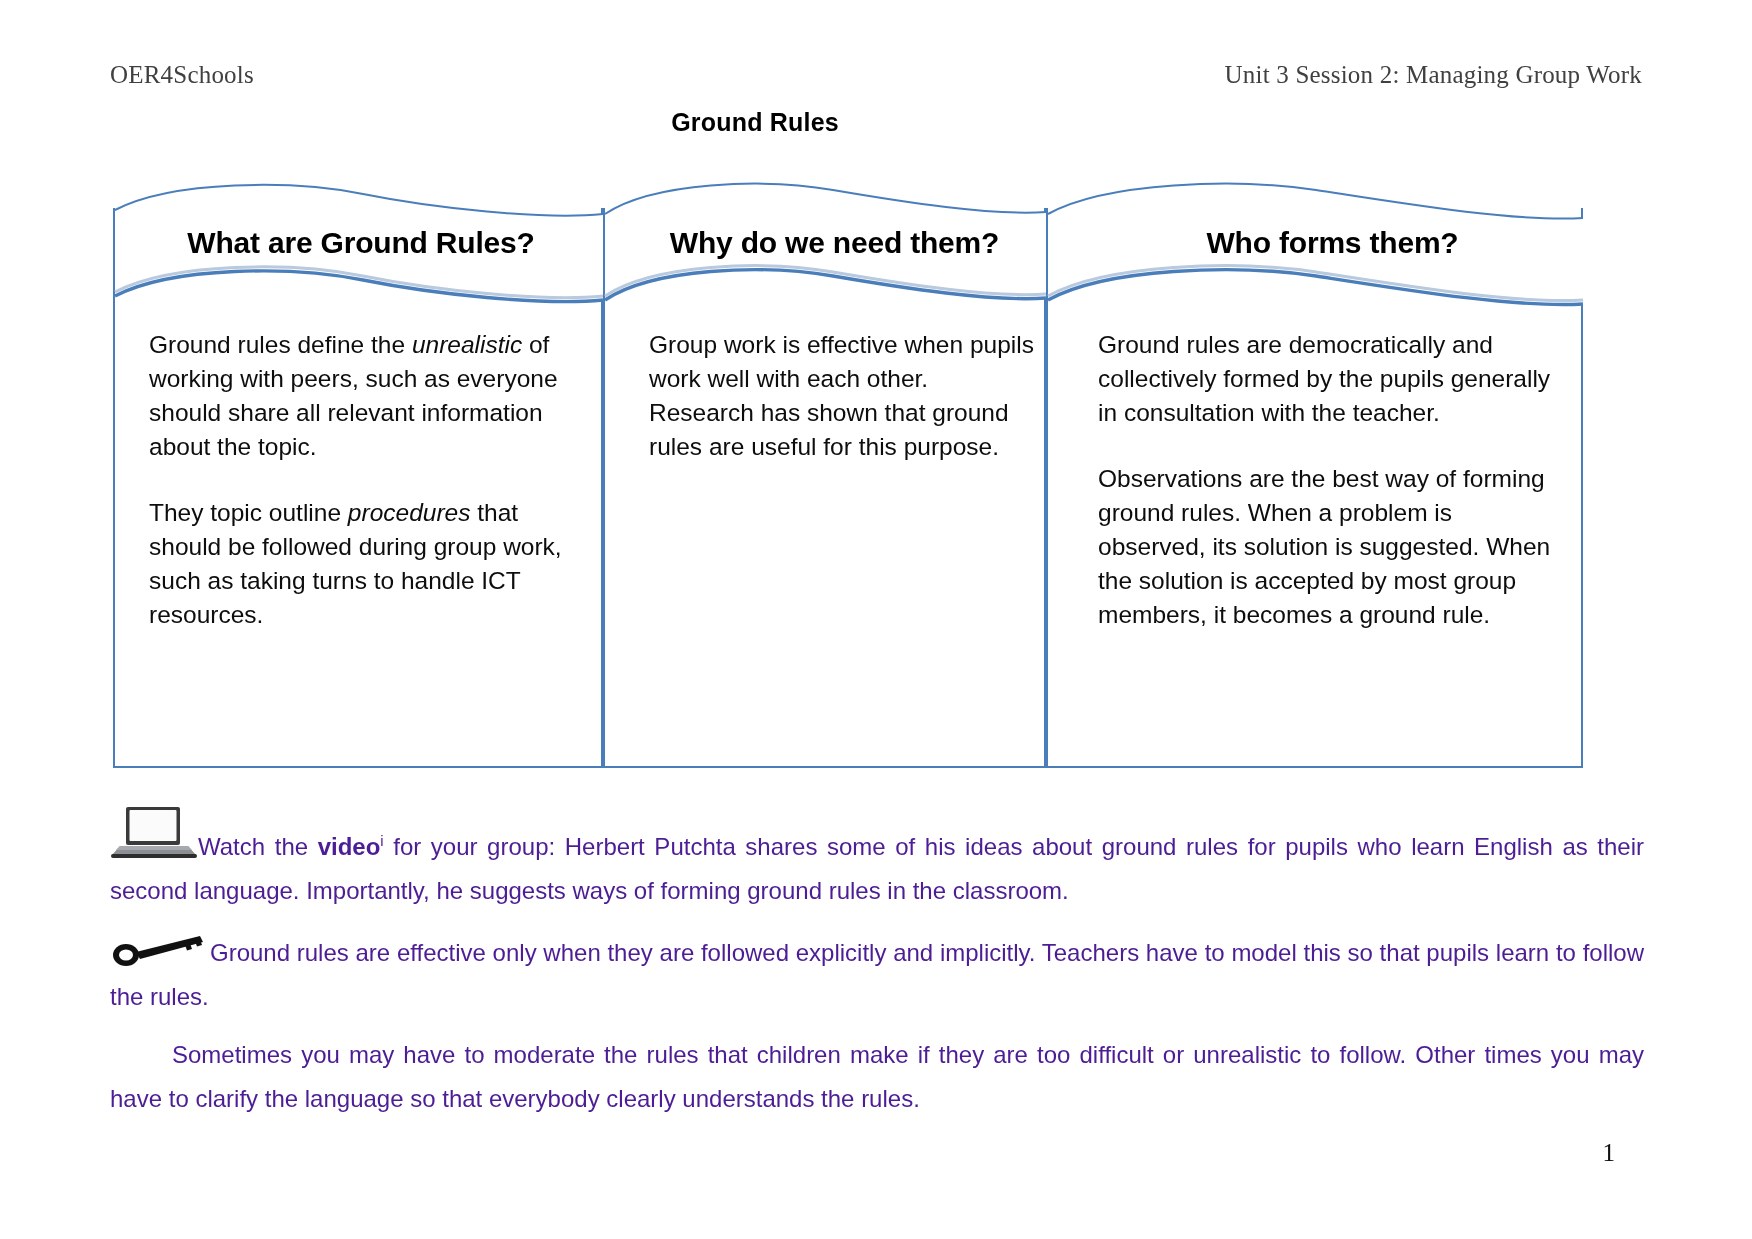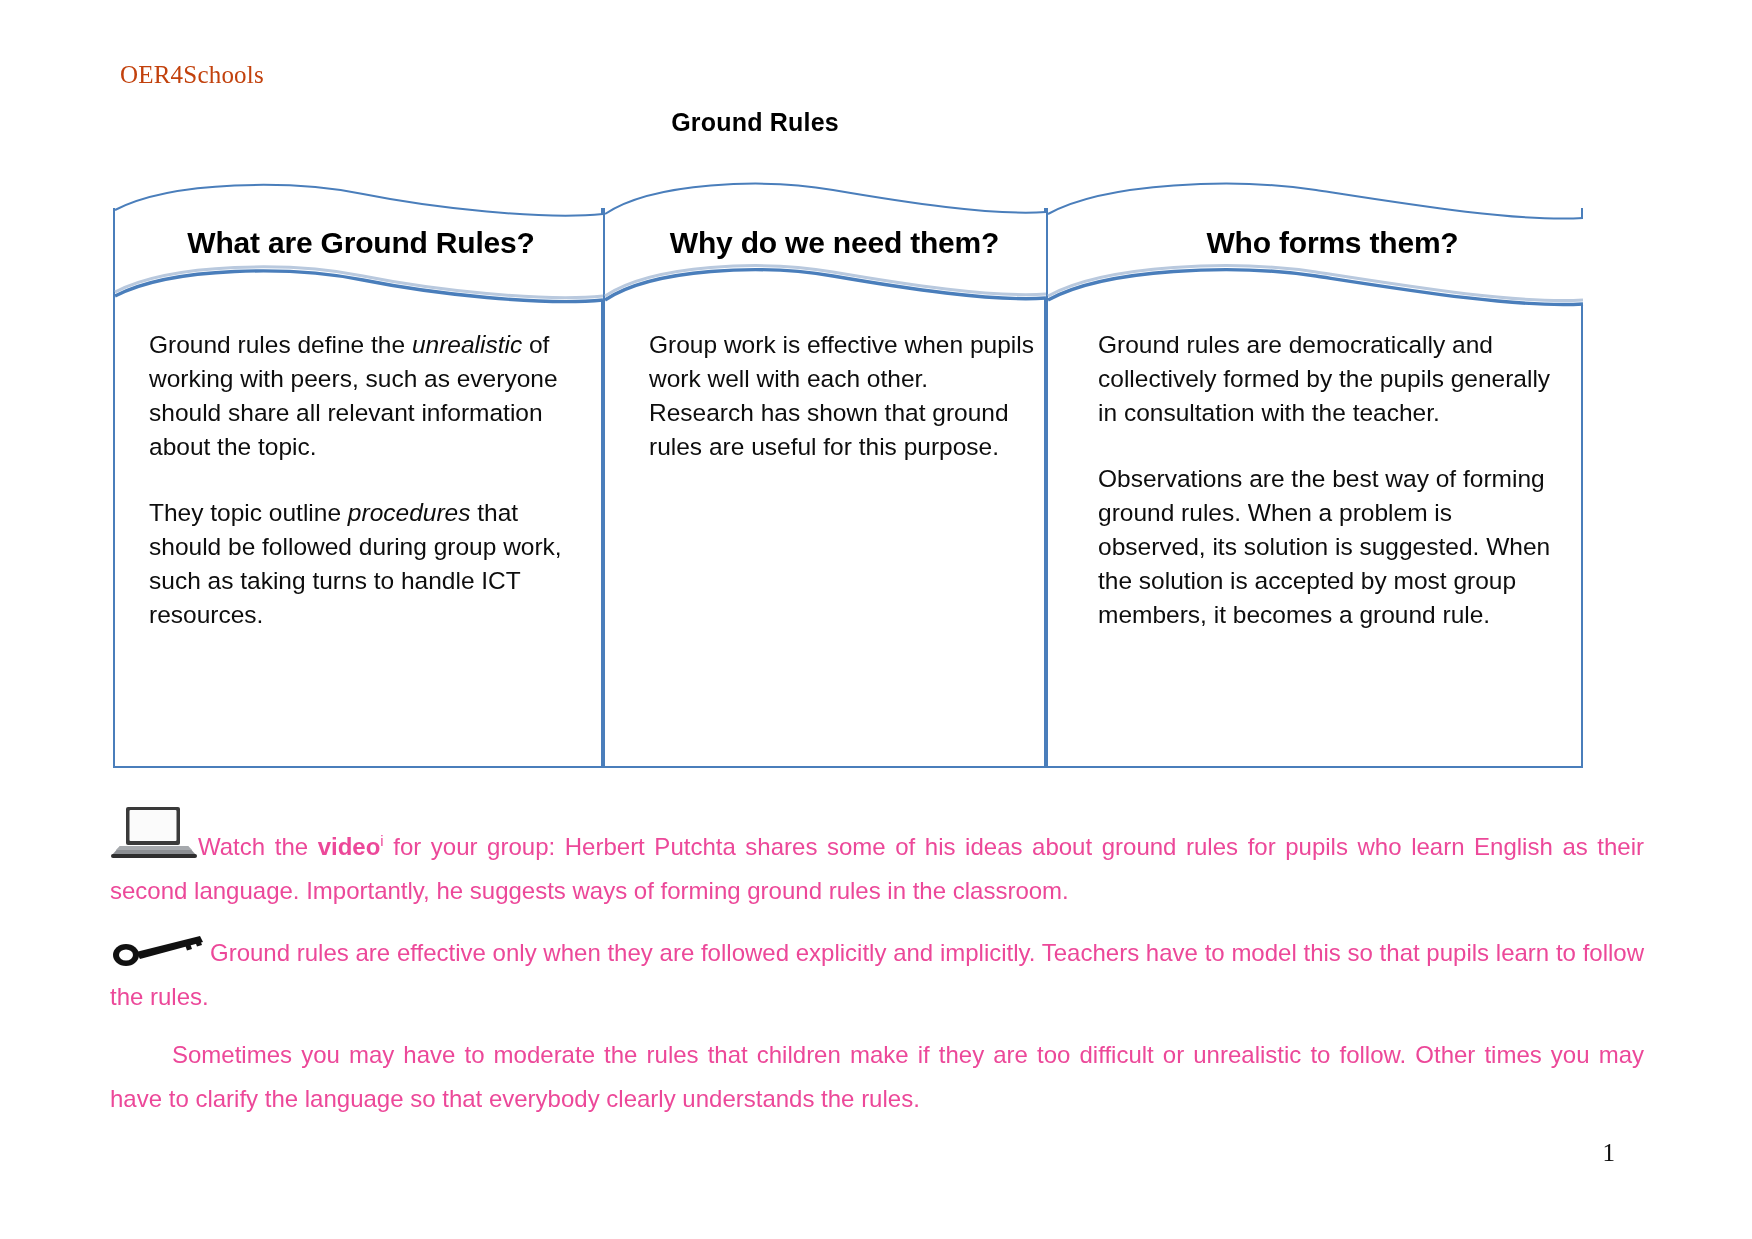--- a/index.html
+++ b/index.html
@@ -14,30 +14,30 @@
     position: relative;
     font-family: "Liberation Sans", sans-serif;
     color: #000000;
     overflow: hidden;
   }
 
   
   .doc-header {
     position: absolute;
     top: 60px;
-    left: 120px;
+    left: 110px;
     right: 110px;
     height: 34px;
     display: flex;
     justify-content: space-between;
     align-items: baseline;
     font-family: "Liberation Serif", serif;
     font-size: 25px;
     line-height: 30px;
-    color: #c2410c;
+    color: #404040;
   }
   .doc-header .left  { letter-spacing: 0.2px; }
   .doc-header .right { letter-spacing: 0.2px; }
 
   
   .page-title {
     position: absolute;
     top: 108px;
     left: 0;
     width: 1480px;
@@ -131,21 +131,21 @@
 
   
   .prose {
     position: absolute;
     left: 110px;
     right: 108px;
     top: 805px;
     font-family: "Liberation Sans", sans-serif;
     font-size: 24px;
     line-height: 44px;
-    color: #ec4899;
+    color: #4c1d95;
     text-align: justify;
   }
   .prose p { margin: 0 0 14px 0; }
   .prose b { font-weight: bold; }
   .prose sup { font-size: 0.62em; vertical-align: super; line-height: 0; }
   .indent { text-indent: 62px; }
 
   .icon-inline {
     display: inline-block;
     vertical-align: bottom;
@@ -163,20 +163,21 @@
     font-family: "Liberation Serif", serif;
     font-size: 25px;
     color: #111;
   }
 </style>
 </head>
 <body>
 
 <div class="doc-header">
   <div class="left">OER4Schools</div>
+  <div class="right">Unit 3 Session 2: Managing Group Work</div>
 </div>
 
 <div class="page-title">Ground Rules</div>
 
 <div class="board">
 
   <div class="col col-1">
     <div class="side-left"></div>
     <div class="side-right"></div>
     <div class="bottom-rule"></div>

